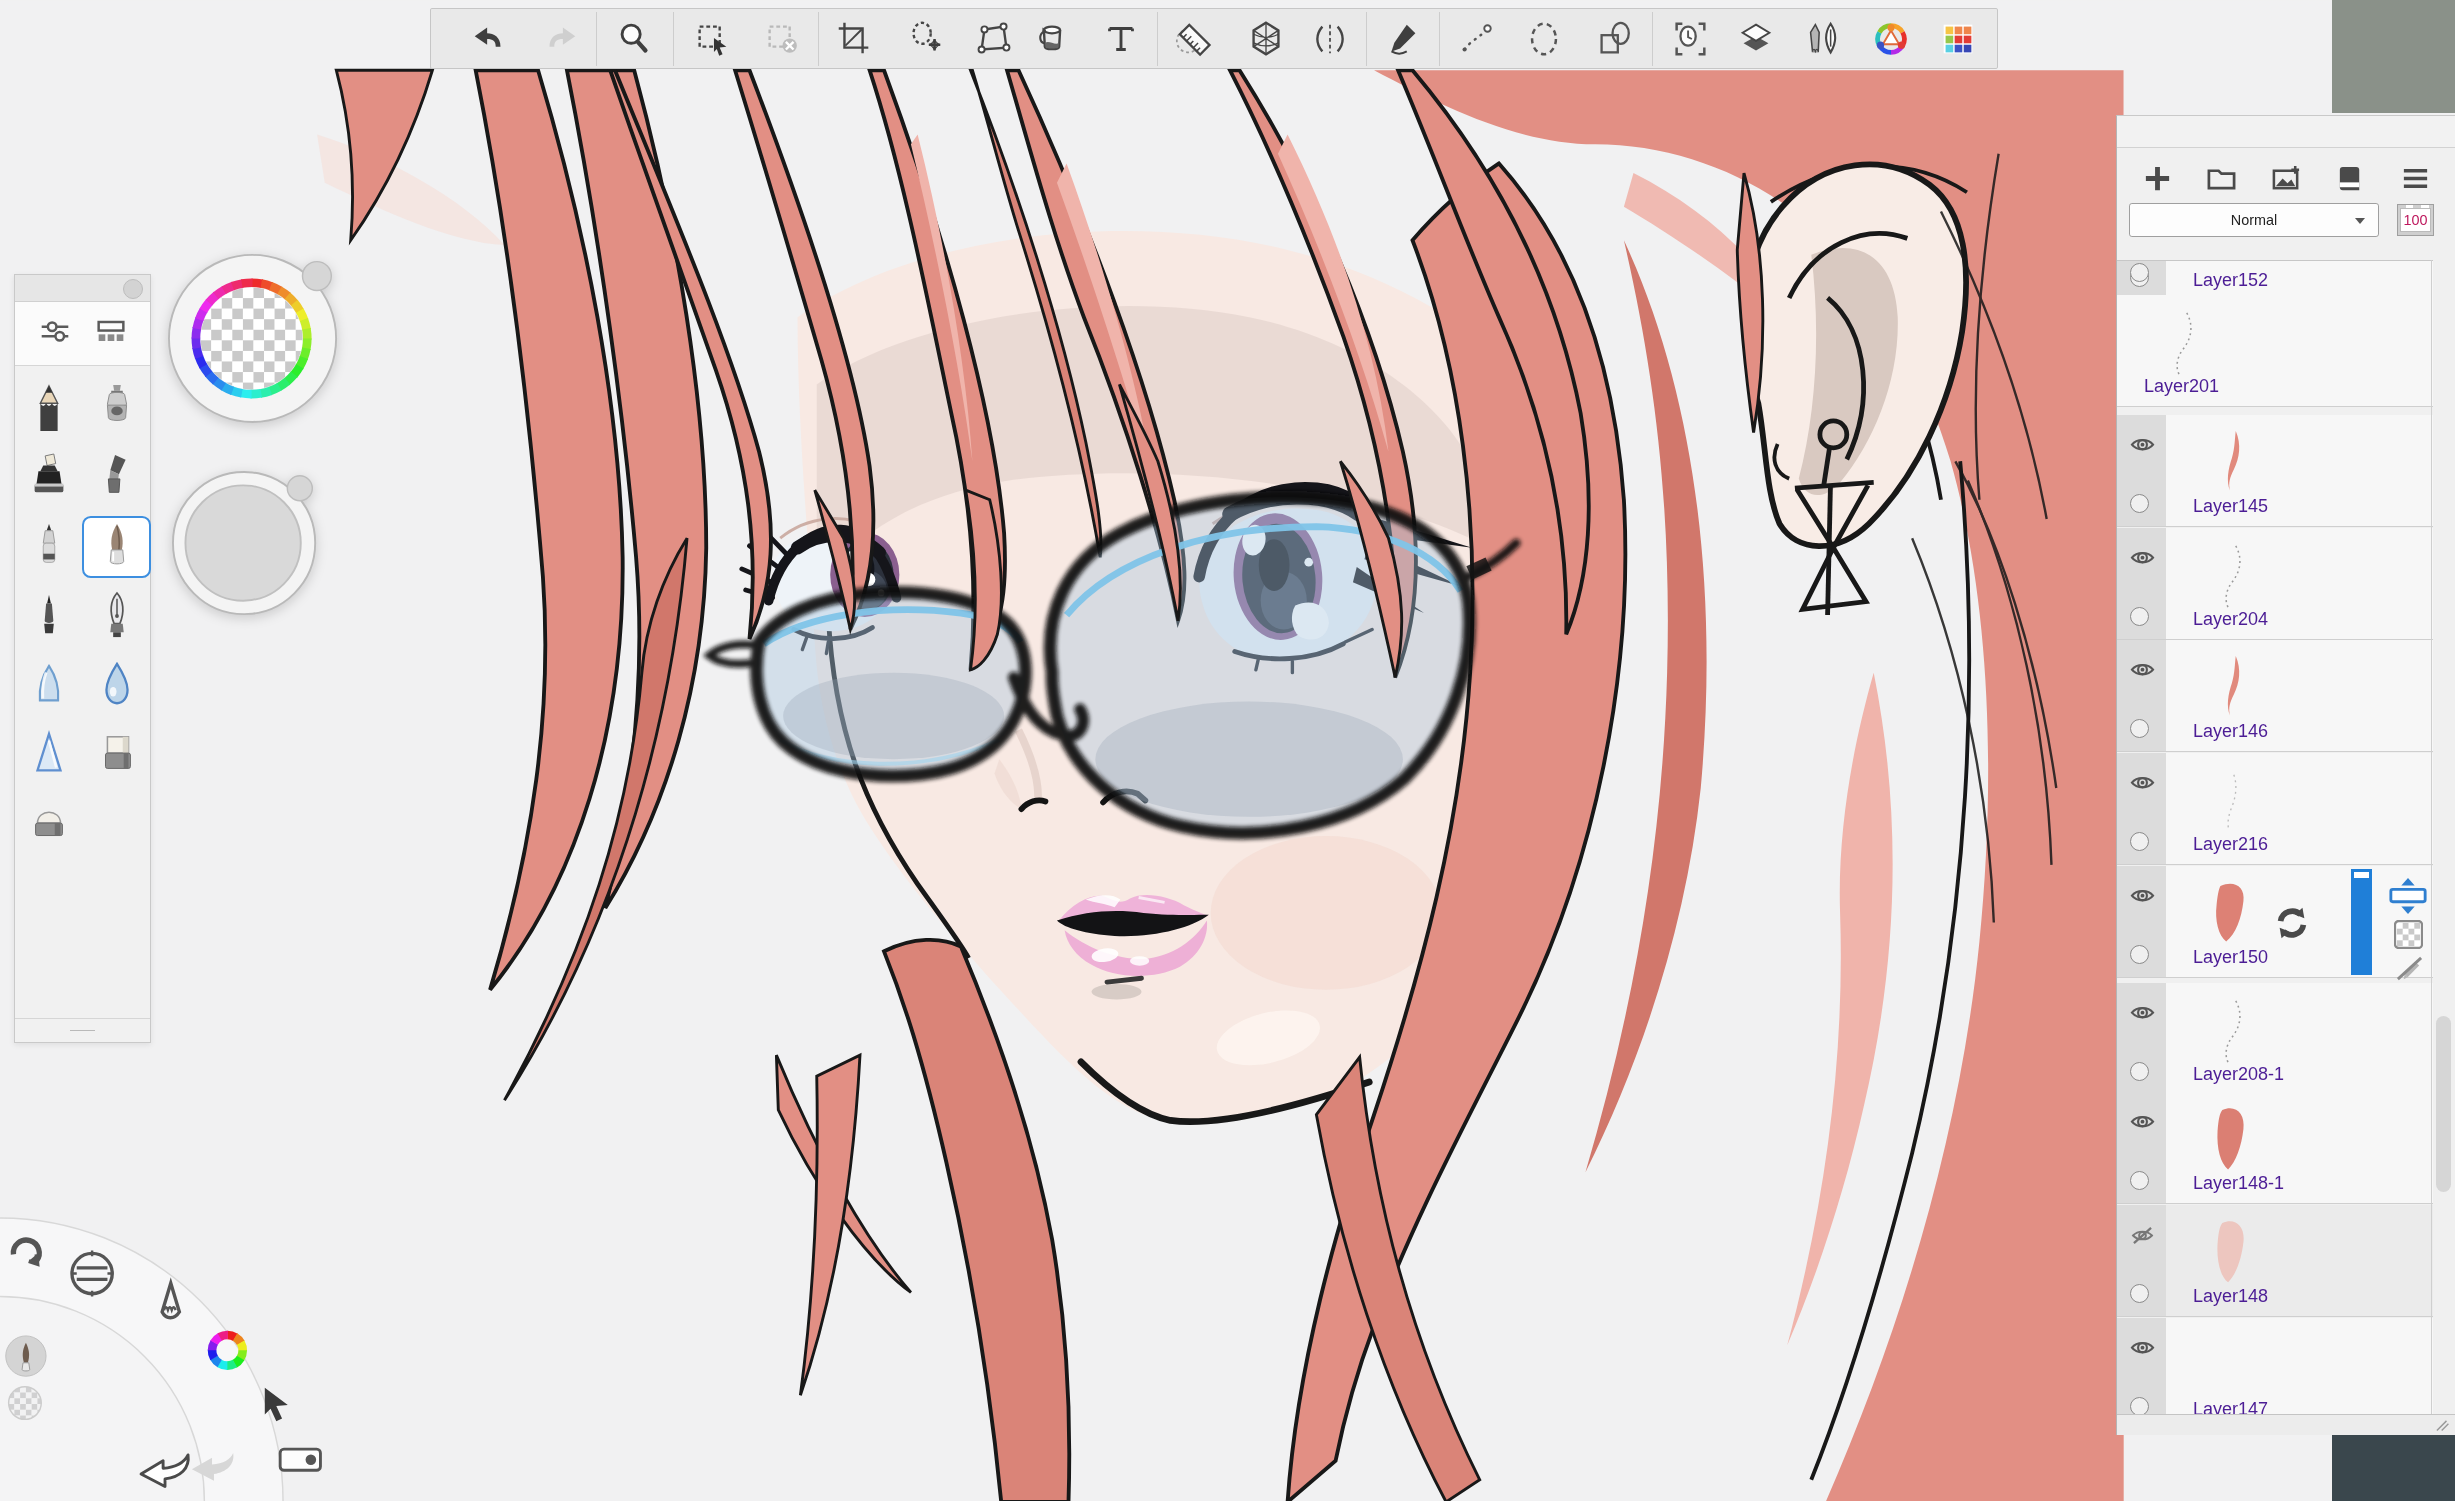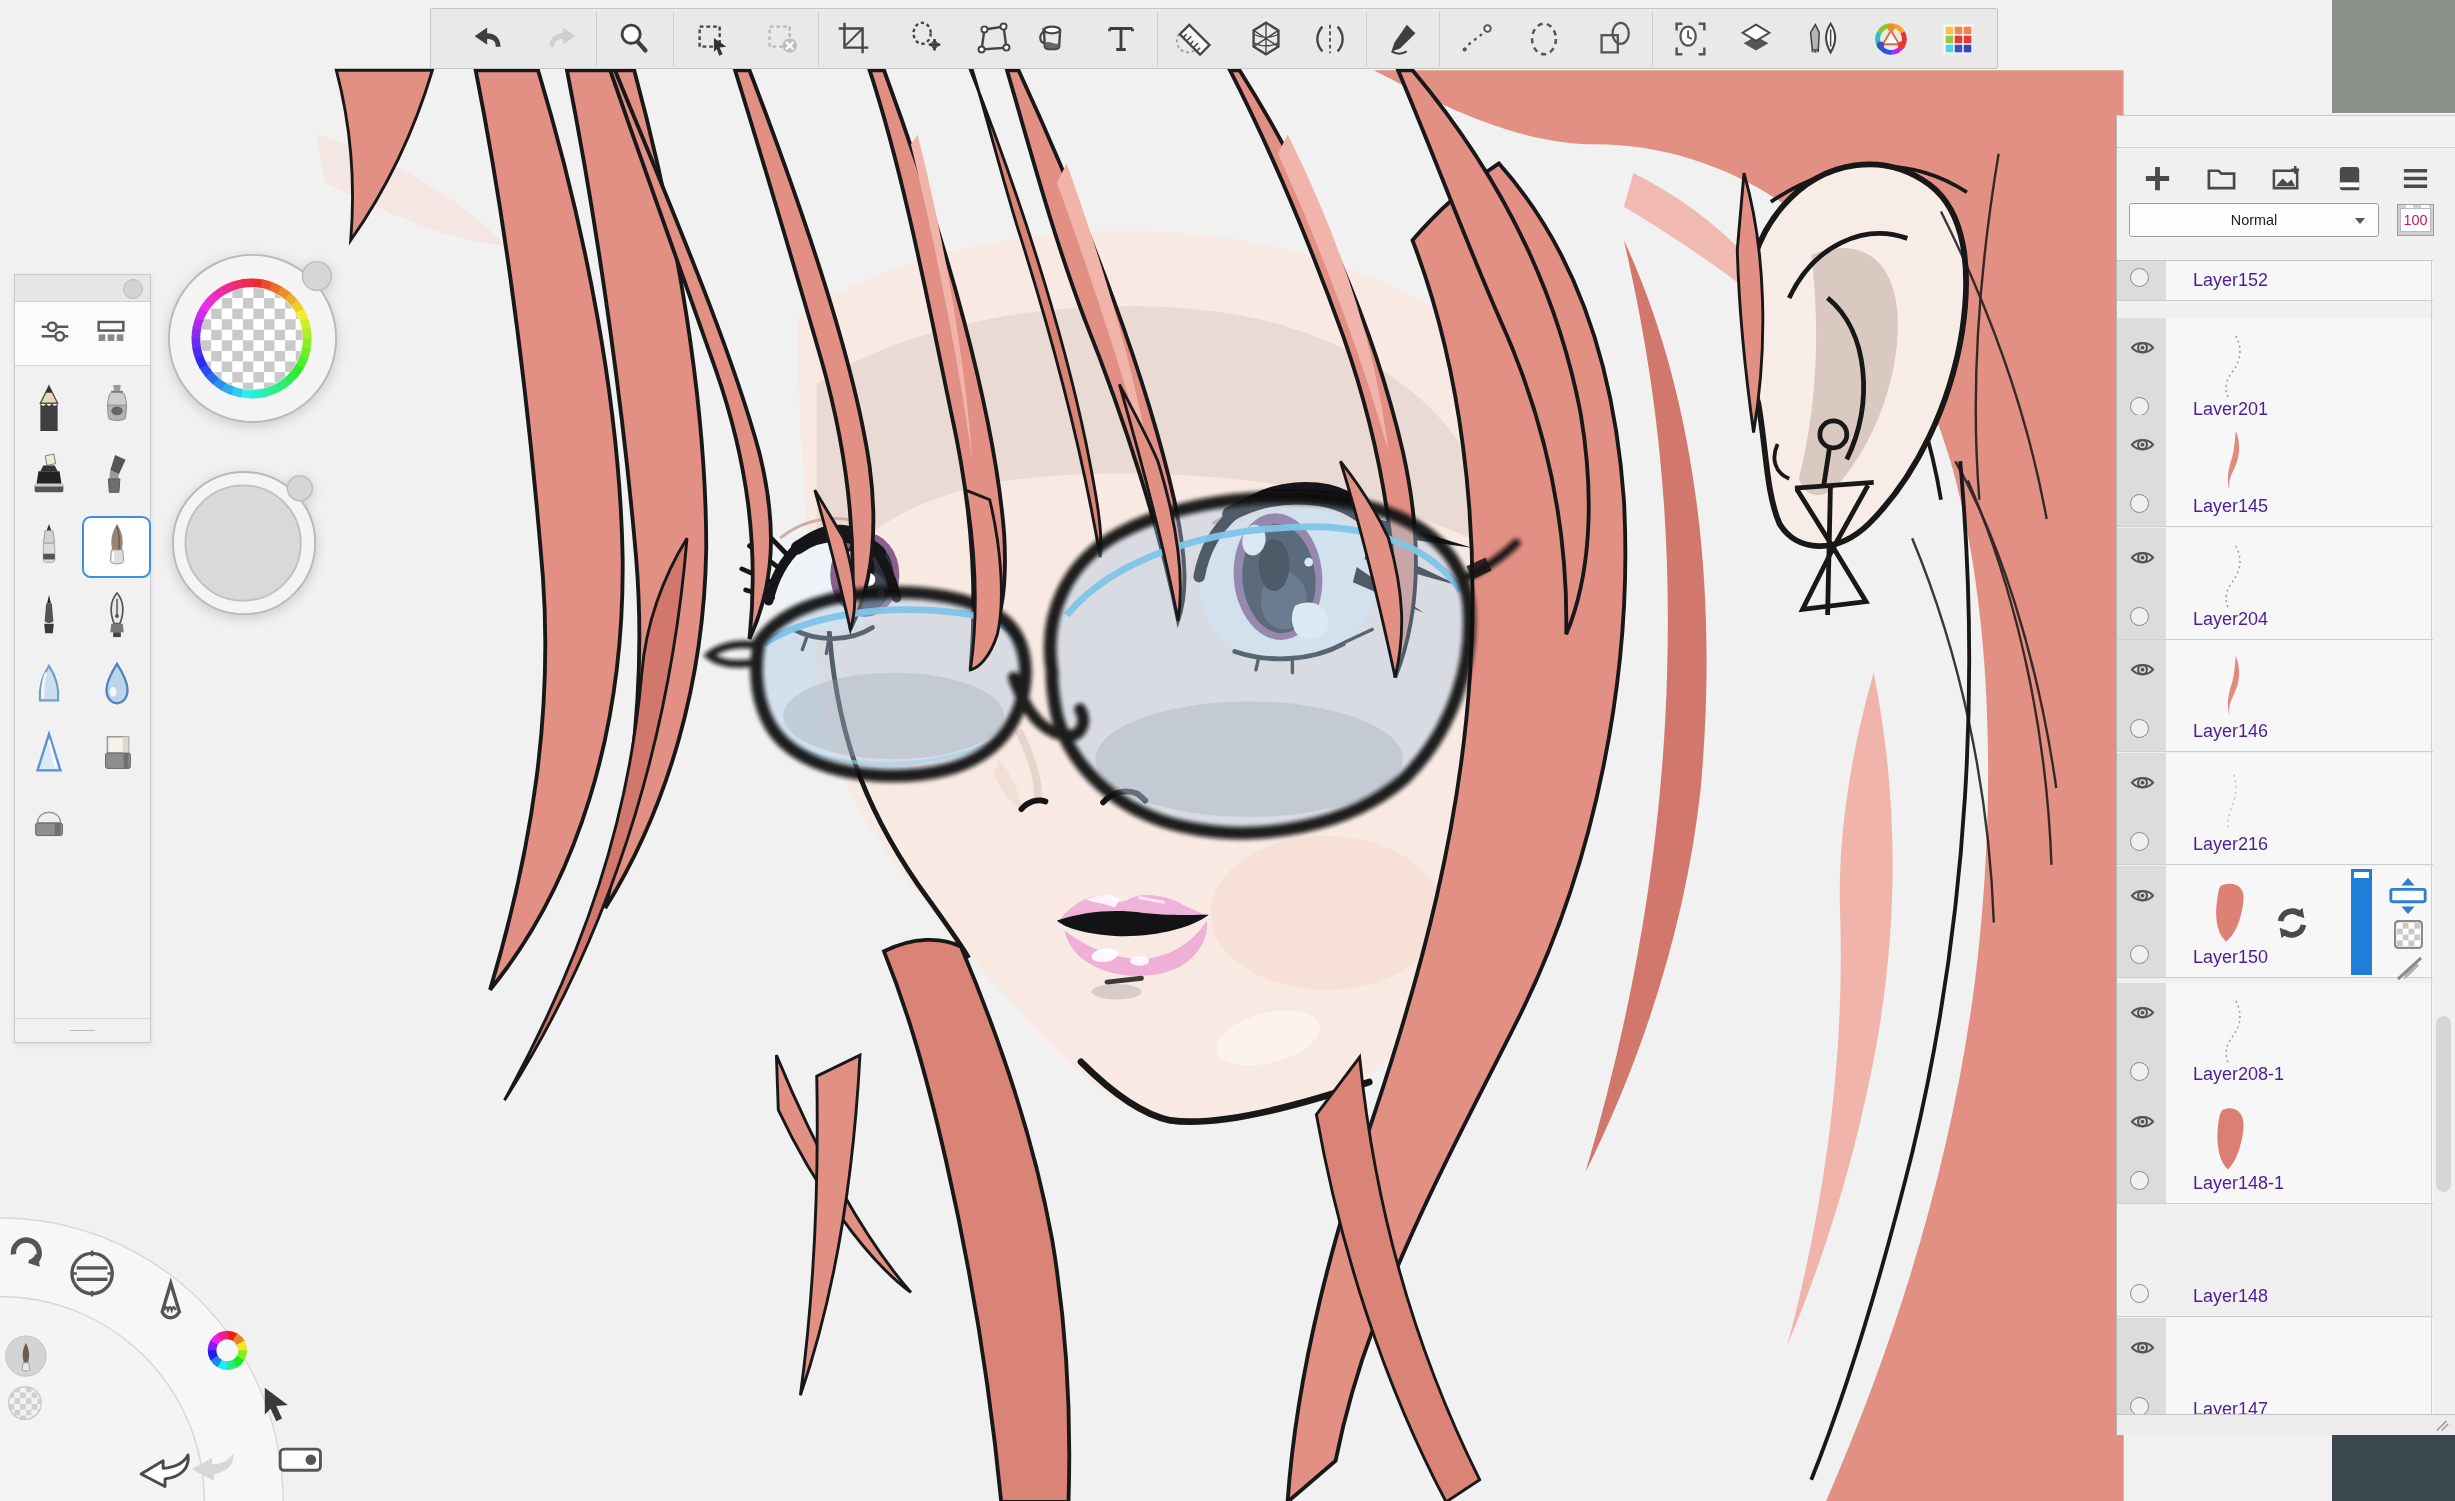--- a/index.html
+++ b/index.html
@@ -833,21 +833,21 @@
         <div class="layerRow" style="top: -72px;">
           <div class="rowGutter">
                  <div class="radioIc"></div>
           </div>
           <div class="rowBody">
             <div class="thumbBox">
       <svg width="46" height="79" viewBox="0 0 48 82"></svg></div>
     <span class="layerName">Layer152</span>
           </div>
         </div>
-        <div class="layerRow" style="top: 57px;">
+        <div class="layerRow" style="top: 34px; flex-direction: column;">
           <div class="rowGutter">
             <div class="eyeIc"><svg width="25" height="17.3" viewBox="0 0 26 18">
                 <path d="M2 9 C7 2.5 19 2.5 24 9 C19 15.5 7 15.5 2 9 Z" fill="none" stroke="#555" stroke-width="2.2"></path>
                 <circle cx="13" cy="9" r="4.6" fill="none" stroke="#555" stroke-width="2.2"></circle>
                 <circle cx="13" cy="9" r="2" fill="#555"></circle>
               </svg></div>
                  <div class="radioIc"></div>
           </div>
           <div class="rowBody">
             <div class="thumbBox">
@@ -1000,21 +1000,21 @@
                  <div class="radioIc"></div>
           </div>
           <div class="rowBody">
             <div class="thumbBox">
       <svg width="46" height="79" viewBox="0 0 48 82">
                 <path d="M16 6 C30 0 40 10 38 26 C36 44 30 60 22 68 C14 62 10 46 11 28 C12 16 13 10 16 6 Z" fill="#db7f73"></path>
               </svg></div>
     <span class="layerName">Layer148-1</span>
           </div>
         </div>
-        <div class="layerRow" style="top: 944px; align-items: flex-end;">
+        <div class="layerRow" style="top: 944px;">
           <div class="rowGutter">
             <div class="eyeIc"><svg width="25" height="19" viewBox="0 0 26 20">
                 <path d="M3 10 C8 4.5 18 4.5 23 10 C18 15.5 8 15.5 3 10 Z" fill="none" stroke="#777" stroke-width="2"></path>
                 <circle cx="13" cy="10" r="3.6" fill="none" stroke="#777" stroke-width="2"></circle>
                 <path d="M4 18 L22 2" stroke="#777" stroke-width="2.4"></path>
               </svg></div>
                  <div class="radioIc"></div>
           </div>
           <div class="rowBody hiddenLayer">
             <div class="thumbBox">

